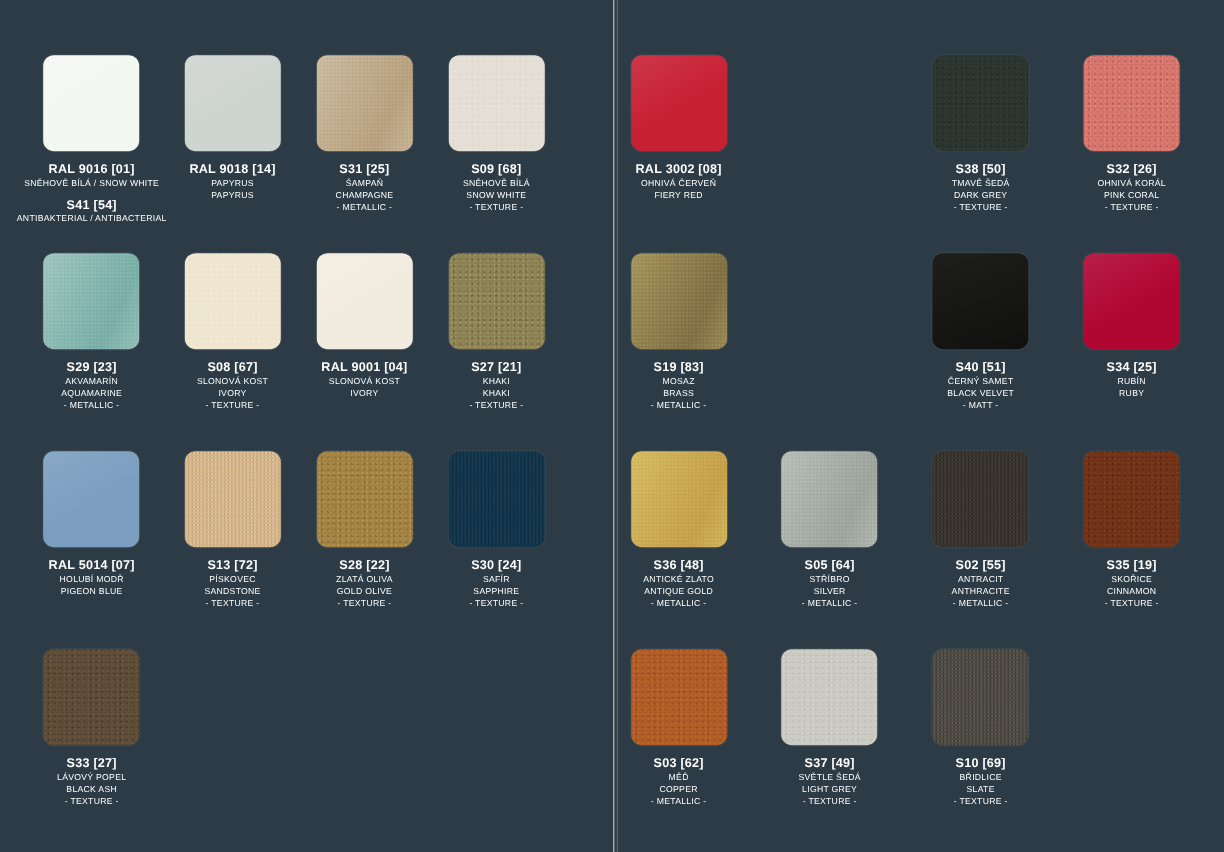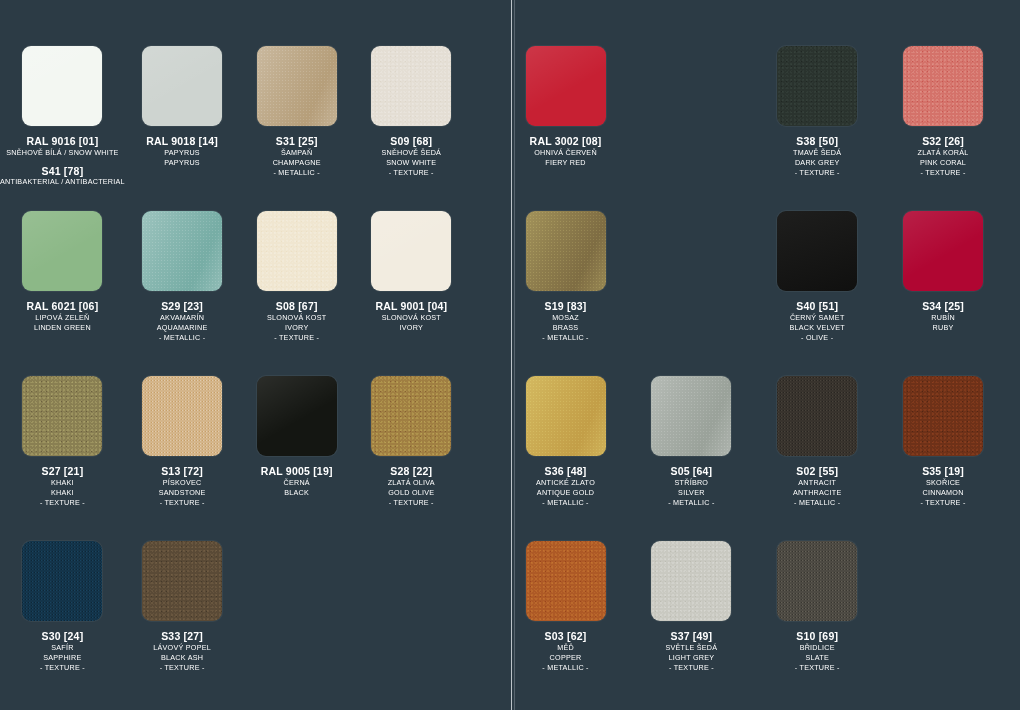--- a/index.html
+++ b/index.html
@@ -51,21 +51,21 @@
   .panel.right { width: 569px; padding: 36px 0 0 0; }
 
   .grid {
     display: grid;
     grid-template-columns: repeat(4, 1fr);
     grid-template-rows: repeat(4, 165px);
     column-gap: 0;
     row-gap: 0;
     width: 100%;
   }
-  .panel.left  .grid { padding-right: 14px; box-sizing: border-box; }
+  .panel.left  .grid { padding-left: 14px; padding-right: 14px; box-sizing: border-box; }
   .panel.right .grid { padding-left: 20px; padding-right: 14px; box-sizing: border-box; }
 
   .cell {
     display: flex;
     flex-direction: column;
     align-items: center;
     padding-top: 10px;
   }
   .cell.empty { visibility: hidden; }
 
@@ -150,21 +150,21 @@
 
   <div class="spread">
 
     <div class="panel left">
       <div class="grid" id="left-grid">
           <div class="cell">
             <div class="chip gloss" title="RAL 9016 [01]" style="background: rgb(243, 247, 242);"></div>
             <div class="labels">
               <div class="code">RAL 9016 [01]</div>
               <div class="name-cz">SNĚHOVĚ BÍLÁ / SNOW WHITE</div>
-              <div class="code second">S41 [78]</div>
+              <div class="code second">S41 [54]</div>
               <div class="name-cz alt-name">ANTIBAKTERIAL / ANTIBACTERIAL</div>
             </div>
           </div>
           <div class="cell">
             <div class="chip gloss" title="RAL 9018 [14]" style="background: rgb(206, 212, 208);"></div>
             <div class="labels">
               <div class="code">RAL 9018 [14]</div>
               <div class="name-cz">PAPYRUS</div>
               <div class="name-en">PAPYRUS</div>
             </div>
@@ -175,31 +175,23 @@
               <div class="code">S31 [25]</div>
               <div class="name-cz">ŠAMPAŇ</div>
               <div class="name-en">CHAMPAGNE</div>
               <div class="finish">- METALLIC -</div>
             </div>
           </div>
           <div class="cell">
             <div class="chip tex" title="S09 [68]" style="background: rgb(228, 222, 212);"></div>
             <div class="labels">
               <div class="code">S09 [68]</div>
-              <div class="name-cz">SNĚHOVĚ ŠEDÁ</div>
+              <div class="name-cz">SNĚHOVĚ BÍLÁ</div>
               <div class="name-en">SNOW WHITE</div>
               <div class="finish">- TEXTURE -</div>
-            </div>
-          </div>
-          <div class="cell">
-            <div class="chip gloss" title="RAL 6021 [06]" style="background: rgb(140, 184, 135);"></div>
-            <div class="labels">
-              <div class="code">RAL 6021 [06]</div>
-              <div class="name-cz">LIPOVÁ ZELEŇ</div>
-              <div class="name-en">LINDEN GREEN</div>
             </div>
           </div>
           <div class="cell">
             <div class="chip met" title="S29 [23]" style="background: rgb(132, 181, 174);"></div>
             <div class="labels">
               <div class="code">S29 [23]</div>
               <div class="name-cz">AKVAMARÍN</div>
               <div class="name-en">AQUAMARINE</div>
               <div class="finish">- METALLIC -</div>
             </div>
@@ -224,37 +216,37 @@
           <div class="cell">
             <div class="chip tex" title="S27 [21]" style="background: rgb(137, 127, 82);"></div>
             <div class="labels">
               <div class="code">S27 [21]</div>
               <div class="name-cz">KHAKI</div>
               <div class="name-en">KHAKI</div>
               <div class="finish">- TEXTURE -</div>
             </div>
           </div>
           <div class="cell">
+            <div class="chip gloss" title="RAL 5014 [07]" style="background: rgb(124, 158, 192);"></div>
+            <div class="labels">
+              <div class="code">RAL 5014 [07]</div>
+              <div class="name-cz">HOLUBÍ MODŘ</div>
+              <div class="name-en">PIGEON BLUE</div>
+            </div>
+          </div>
+          <div class="cell">
             <div class="chip tex coarse" title="S13 [72]" style="background: rgb(210, 178, 133);"></div>
             <div class="labels">
               <div class="code">S13 [72]</div>
               <div class="name-cz">PÍSKOVEC</div>
               <div class="name-en">SANDSTONE</div>
               <div class="finish">- TEXTURE -</div>
             </div>
           </div>
           <div class="cell">
-            <div class="chip gloss" title="RAL 9005 [19]" style="background: rgb(20, 22, 18);"></div>
-            <div class="labels">
-              <div class="code">RAL 9005 [19]</div>
-              <div class="name-cz">ČERNÁ</div>
-              <div class="name-en">BLACK</div>
-            </div>
-          </div>
-          <div class="cell">
             <div class="chip tex" title="S28 [22]" style="background: rgb(160, 127, 66);"></div>
             <div class="labels">
               <div class="code">S28 [22]</div>
               <div class="name-cz">ZLATÁ OLIVA</div>
               <div class="name-en">GOLD OLIVE</div>
               <div class="finish">- TEXTURE -</div>
             </div>
           </div>
           <div class="cell">
             <div class="chip tex coarse" title="S30 [24]" style="background: rgb(18, 50, 71);"></div>
@@ -294,42 +286,42 @@
               <div class="code">S38 [50]</div>
               <div class="name-cz">TMAVĚ ŠEDÁ</div>
               <div class="name-en">DARK GREY</div>
               <div class="finish">- TEXTURE -</div>
             </div>
           </div>
           <div class="cell">
             <div class="chip tex" title="S32 [26]" style="background: rgb(212, 114, 106);"></div>
             <div class="labels">
               <div class="code">S32 [26]</div>
-              <div class="name-cz">ZLATÁ KORÁL</div>
+              <div class="name-cz">OHNIVÁ KORÁL</div>
               <div class="name-en">PINK CORAL</div>
               <div class="finish">- TEXTURE -</div>
             </div>
           </div>
           <div class="cell">
             <div class="chip met" title="S19 [83]" style="background: rgb(139, 122, 75);"></div>
             <div class="labels">
               <div class="code">S19 [83]</div>
               <div class="name-cz">MOSAZ</div>
               <div class="name-en">BRASS</div>
               <div class="finish">- METALLIC -</div>
             </div>
           </div>
           <div class="cell empty"></div>
           <div class="cell">
             <div class="chip matt" title="S40 [51]" style="background: rgb(18, 18, 17);"></div>
             <div class="labels">
               <div class="code">S40 [51]</div>
               <div class="name-cz">ČERNÝ SAMET</div>
               <div class="name-en">BLACK VELVET</div>
-              <div class="finish">- OLIVE -</div>
+              <div class="finish">- MATT -</div>
             </div>
           </div>
           <div class="cell">
             <div class="chip gloss" title="S34 [28]" style="background: rgb(176, 6, 50);"></div>
             <div class="labels">
               <div class="code">S34 [25]</div>
               <div class="name-cz">RUBÍN</div>
               <div class="name-en">RUBY</div>
             </div>
           </div>

